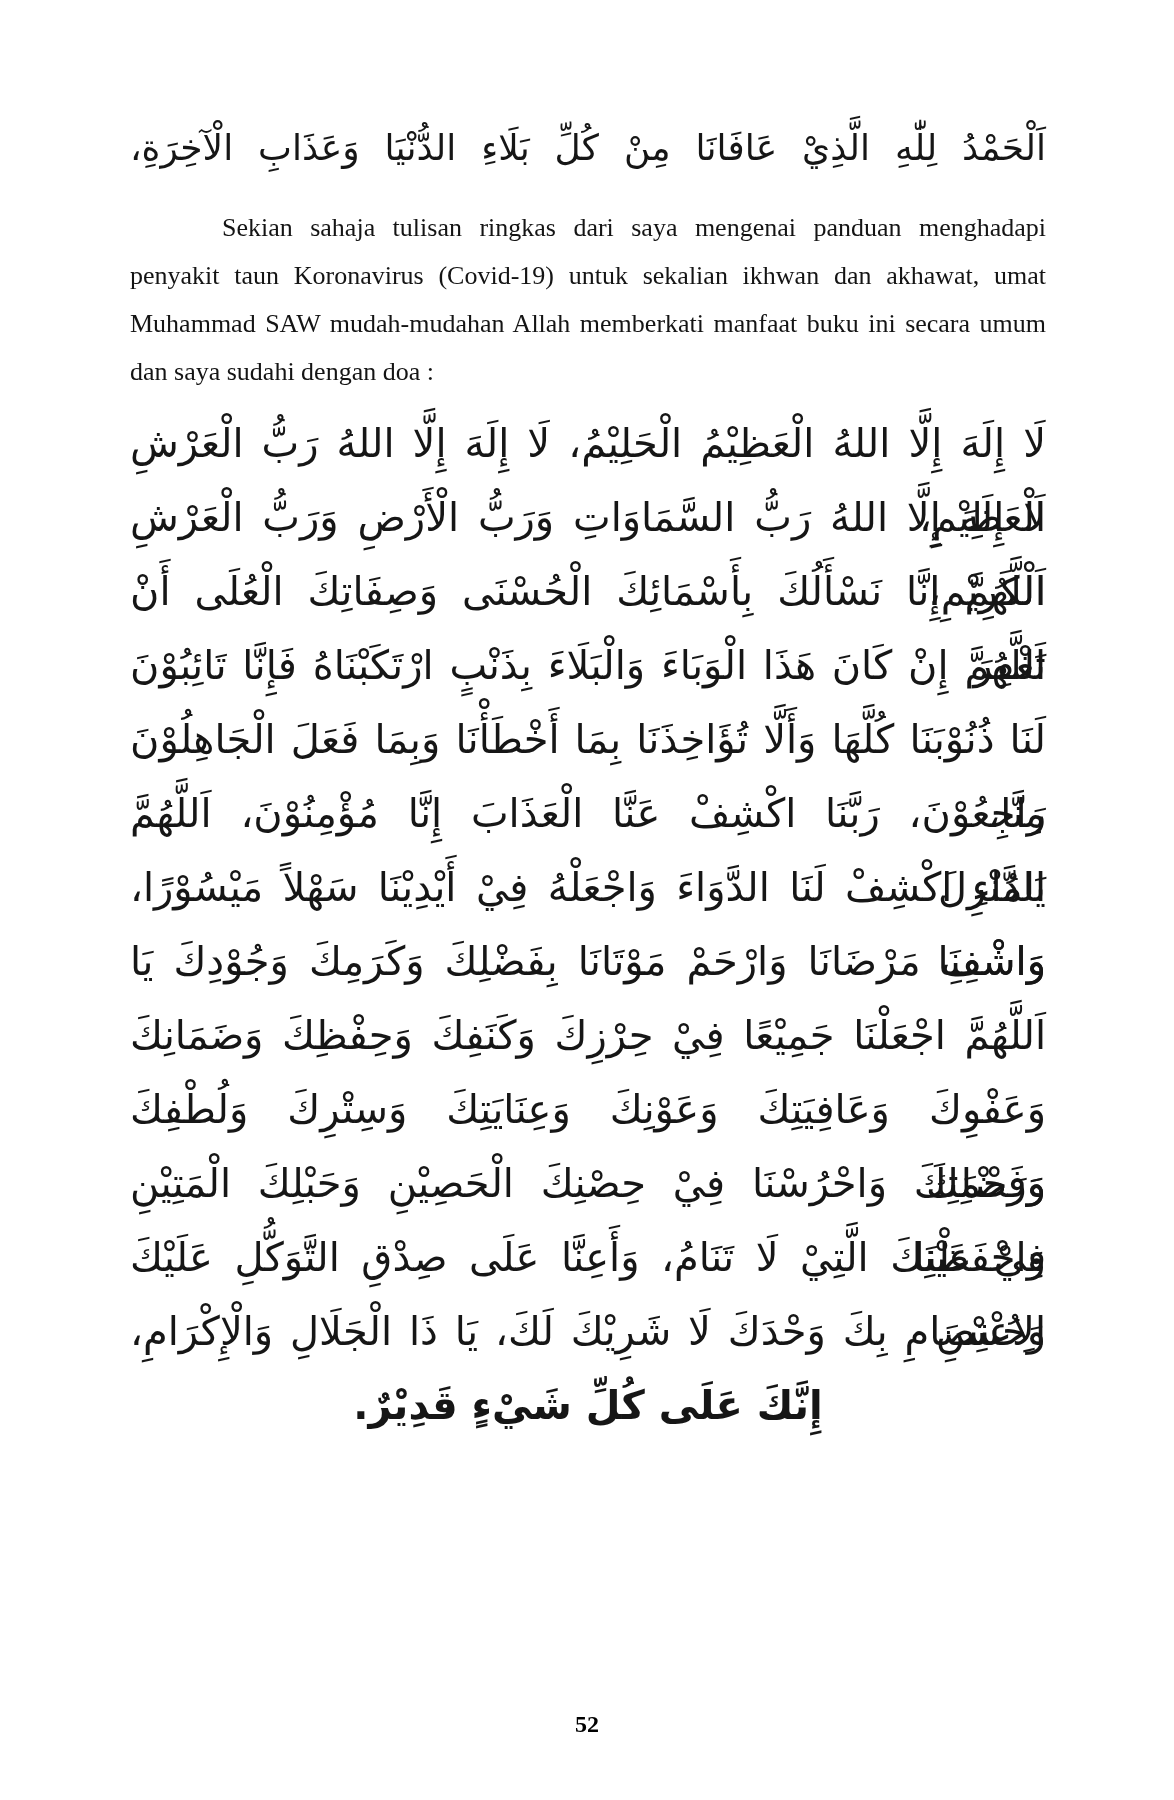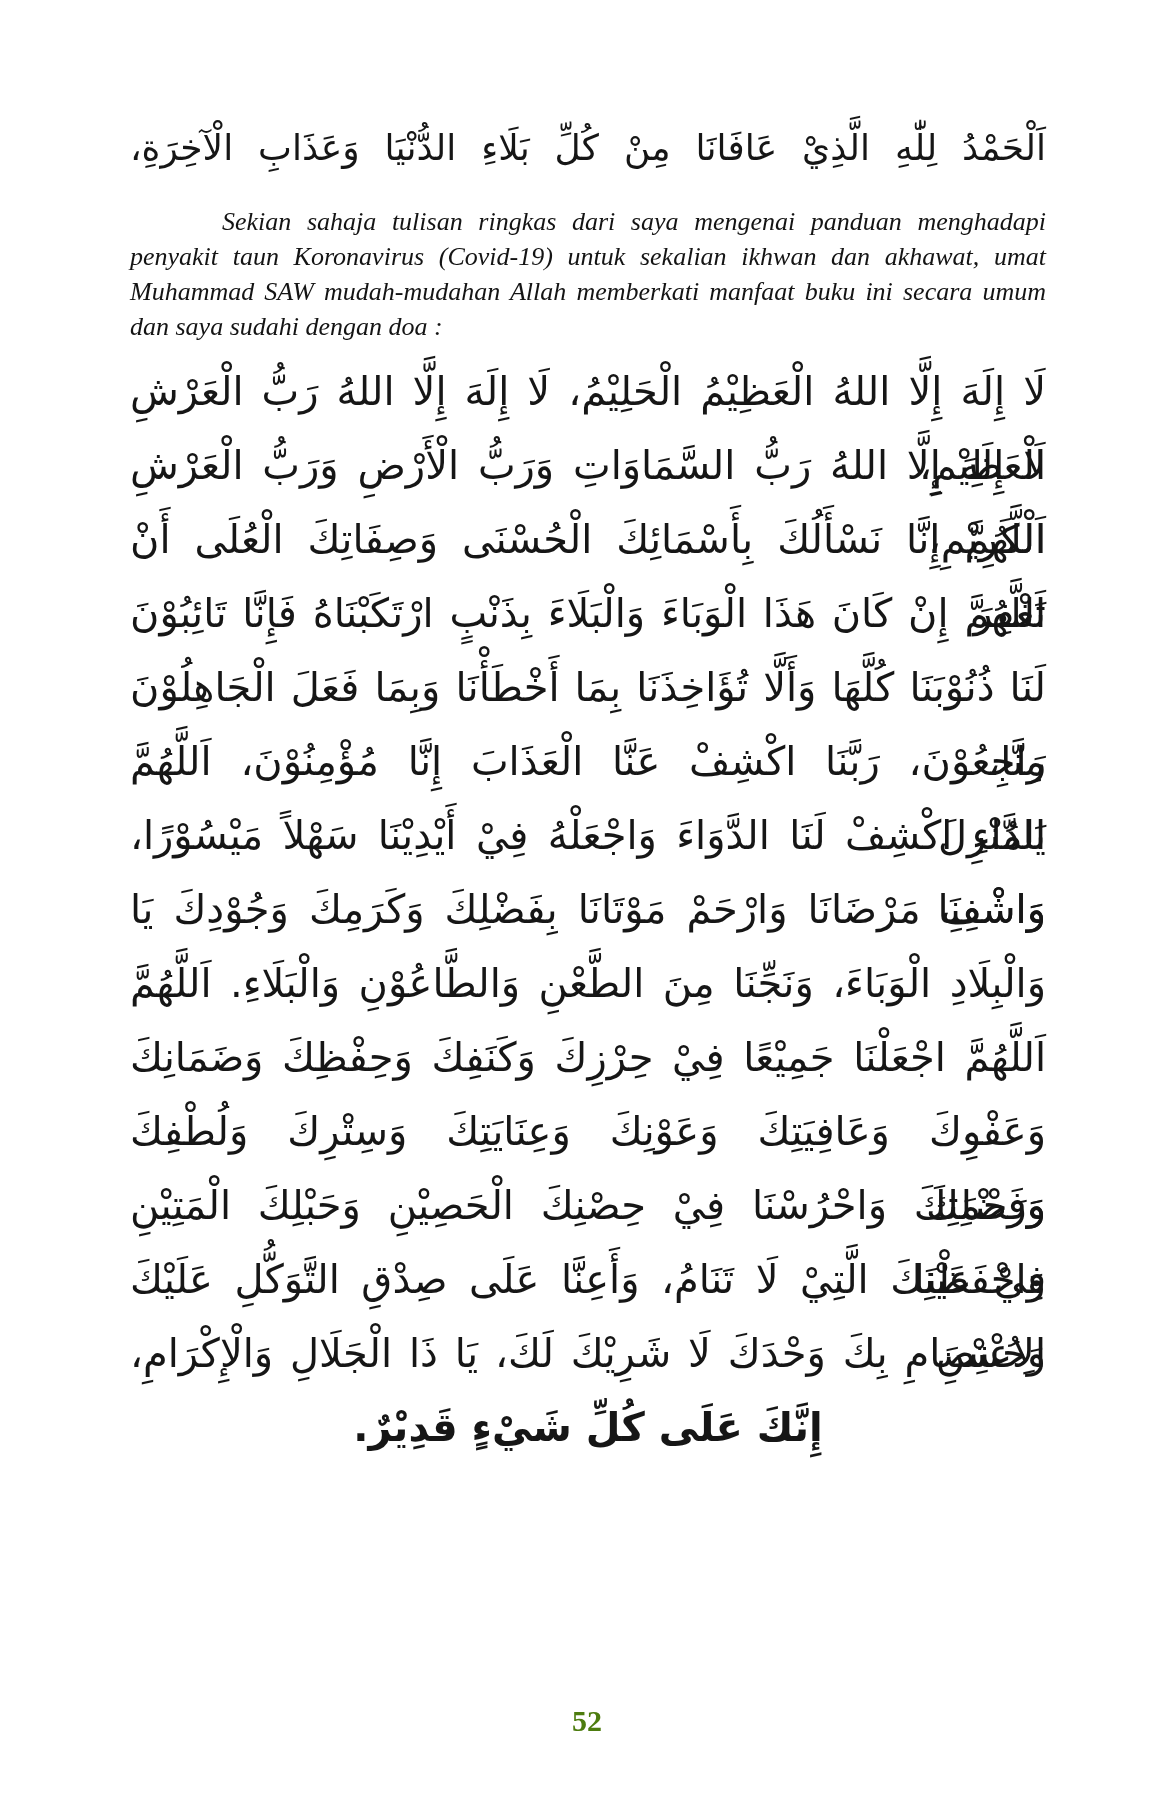--- a/index.html
+++ b/index.html
@@ -40,61 +40,59 @@
     margin-bottom: 6px;
   }
   .arabic-line.last-line {
     text-align-last: center;
     font-weight: bold;
   }
   
   .body-para {
     font-family: "Liberation Serif", serif;
     font-size: 26px;
-    line-height: 35px;
+    line-height: 48px;
     text-align: justify;
     text-indent: 92px;
     margin: 14px 0 10px 0;
     color: #141414;
-    font-style: italic;
   }
   .dua-block {
     margin-top: 2px;
   }
   .page-number {
     position: absolute;
     bottom: 62px;
     left: 0;
     right: 0;
     text-align: center;
     font-family: "Liberation Serif", serif;
     font-weight: bold;
-    font-size: 30px;
-    color: #4d7c0f;
+    font-size: 24px;
+    color: #000000;
   }
 </style>
 </head>
 <body>
 
 <div class="page">
 
   <div class="arabic-line opening">اَلْحَمْدُ لِلّٰهِ الَّذِيْ عَافَانَا مِنْ كُلِّ بَلَاءِ الدُّنْيَا وَعَذَابِ الْآخِرَةِ،</div>
 
   <p class="body-para">Sekian sahaja tulisan ringkas dari saya mengenai panduan menghadapi penyakit taun Koronavirus (Covid-19) untuk sekalian ikhwan dan akhawat, umat Muhammad SAW mudah-mudahan Allah memberkati manfaat buku ini secara umum dan saya sudahi dengan doa :</p>
 
   <div class="dua-block">
     <div class="arabic-line">لَا إِلَهَ إِلَّا اللهُ الْعَظِيْمُ الْحَلِيْمُ، لَا إِلَهَ إِلَّا اللهُ رَبُّ الْعَرْشِ الْعَظِيْمِ،</div>
     <div class="arabic-line">لَا إِلَهَ إِلَّا اللهُ رَبُّ السَّمَاوَاتِ وَرَبُّ الْأَرْضِ وَرَبُّ الْعَرْشِ الْكَرِيْمِ،</div>
     <div class="arabic-line">اَللَّهُمَّ إِنَّا نَسْأَلُكَ بِأَسْمَائِكَ الْحُسْنَى وَصِفَاتِكَ الْعُلَى أَنْ تَغْفِرَ</div>
     <div class="arabic-line">اَللَّهُمَّ إِنْ كَانَ هَذَا الْوَبَاءَ وَالْبَلَاءَ بِذَنْبٍ ارْتَكَبْنَاهُ فَإِنَّا تَائِبُوْنَ</div>
     <div class="arabic-line">لَنَا ذُنُوْبَنَا كُلَّهَا وَأَلَّا تُؤَاخِذَنَا بِمَا أَخْطَأْنَا وَبِمَا فَعَلَ الْجَاهِلُوْنَ مِنَّا،</div>
     <div class="arabic-line">رَاجِعُوْنَ، رَبَّنَا اكْشِفْ عَنَّا الْعَذَابَ إِنَّا مُؤْمِنُوْنَ، اَللَّهُمَّ يَامُنْزِلَ</div>
     <div class="arabic-line">الدَّاءِ اكْشِفْ لَنَا الدَّوَاءَ وَاجْعَلْهُ فِيْ أَيْدِيْنَا سَهْلاً مَيْسُوْرًا، وَاشْفِنَا</div>
     <div class="arabic-line">وَاشْفِ مَرْضَانَا وَارْحَمْ مَوْتَانَا بِفَضْلِكَ وَكَرَمِكَ وَجُوْدِكَ يَا</div>
-    <div class="arabic-line">وَالْبِلَادِ الْوَبَاءَ، وَنَجِّنَا مِنَ الطَّعْنِ وَالطَّاعُوْنِ وَالْبَلَاءِ. اَللَّهُمَّ</div>
     <div class="arabic-line">اَللَّهُمَّ اجْعَلْنَا جَمِيْعًا فِيْ حِرْزِكَ وَكَنَفِكَ وَحِفْظِكَ وَضَمَانِكَ</div>
     <div class="arabic-line">وَعَفْوِكَ وَعَافِيَتِكَ وَعَوْنِكَ وَعِنَايَتِكَ وَسِتْرِكَ وَلُطْفِكَ وَفَضْلِكَ</div>
     <div class="arabic-line">وَرَحْمَتِكَ وَاحْرُسْنَا فِيْ حِصْنِكَ الْحَصِيْنِ وَحَبْلِكَ الْمَتِيْنِ وَاحْفَظْنَا</div>
     <div class="arabic-line">فِيْ عَيْنِكَ الَّتِيْ لَا تَنَامُ، وَأَعِنَّا عَلَى صِدْقِ التَّوَكُّلِ عَلَيْكَ وَحُسْنِ</div>
     <div class="arabic-line">الِاعْتِصَامِ بِكَ وَحْدَكَ لَا شَرِيْكَ لَكَ، يَا ذَا الْجَلَالِ وَالْإِكْرَامِ،</div>
     <div class="arabic-line last-line">إِنَّكَ عَلَى كُلِّ شَيْءٍ قَدِيْرٌ.</div>
   </div>
 
   <div class="page-number">52</div>
 

